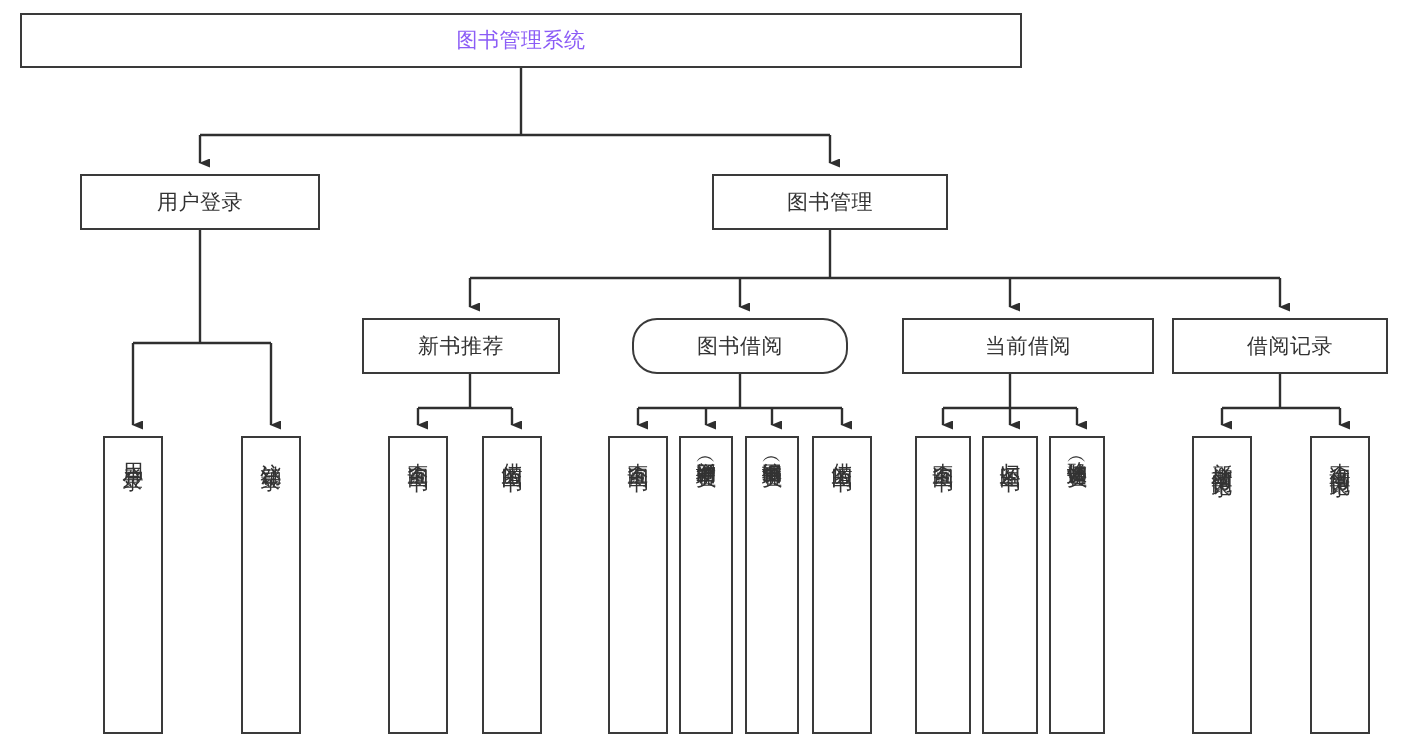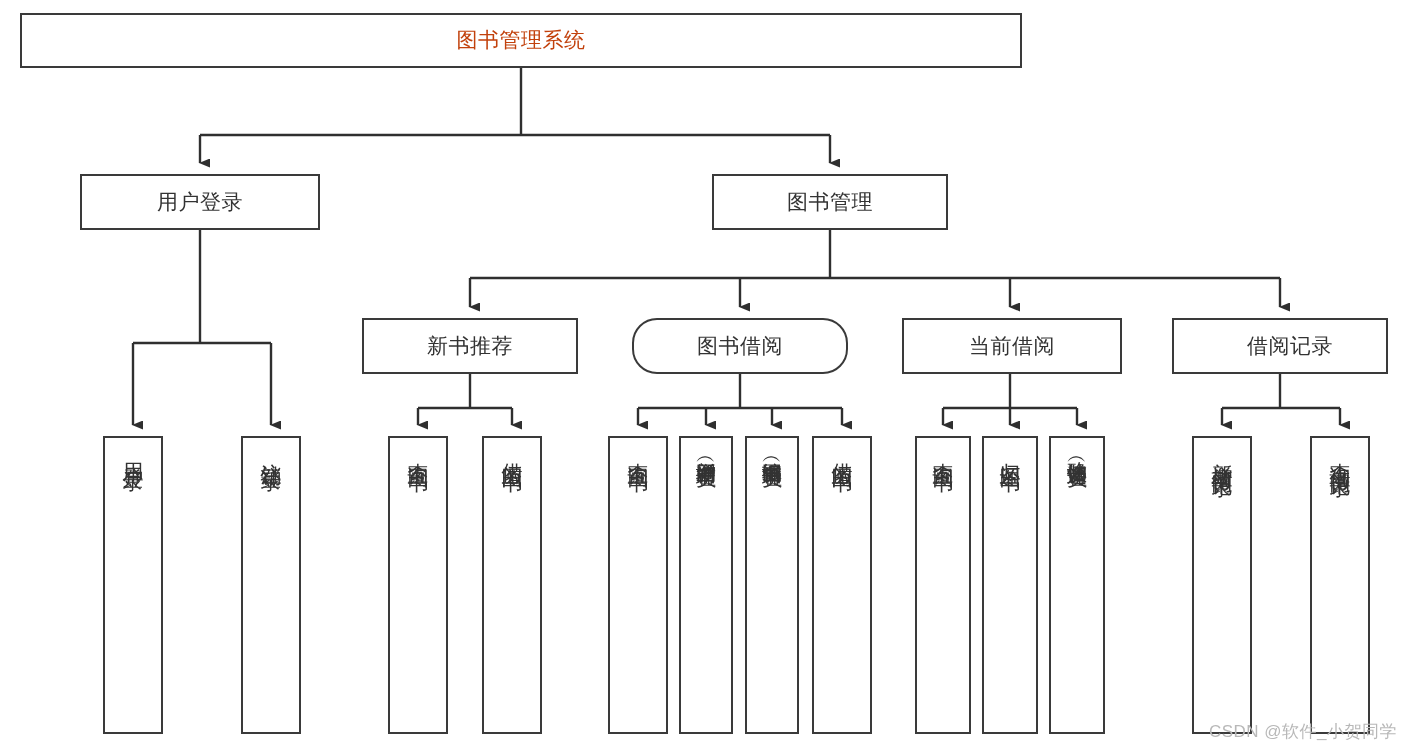--- a/index.html
+++ b/index.html
@@ -116,35 +116,35 @@
         <path d="M 1077 408 L 1077 425" marker-end="url(#arrow)"></path>
         <path d="M 1280 374 L 1280 408"></path>
         <path d="M 1222 408 L 1340 408"></path>
         <path d="M 1222 408 L 1222 425" marker-end="url(#arrow)"></path>
         <path d="M 1340 408 L 1340 425" marker-end="url(#arrow)"></path>
       </g>
   </svg>
 
   <div id="nodes">
       <div class="node" style="left: 20px; top: 13px; width: 1002px; height: 55px; border-color: rgb(58, 58, 58);">
-        <span class="node-label" style="color: #c2410c;">图书管理系统</span>
+        <span class="node-label" style="color: #8b5cf6;">图书管理系统</span>
       </div>
       <div class="node" style="left: 80px; top: 174px; width: 240px; height: 56px; border-color: rgb(58, 58, 58);">
         <span class="node-label" style="color: rgb(51, 51, 51);">用户登录</span>
       </div>
       <div class="node" style="left: 712px; top: 174px; width: 236px; height: 56px; border-color: rgb(58, 58, 58);">
         <span class="node-label" style="color: rgb(51, 51, 51); font-family: Liberation Serif, serif;">图书管理</span>
       </div>
-      <div class="node" style="left: 362px; top: 318px; width: 216px; height: 56px; border-color: rgb(58, 58, 58);">
+      <div class="node" style="left: 362px; top: 318px; width: 198px; height: 56px; border-color: rgb(58, 58, 58);">
         <span class="node-label" style="color: rgb(51, 51, 51);">新书推荐</span>
       </div>
       <div class="node" style="left: 632px; top: 318px; width: 216px; height: 56px; border-color: rgb(58, 58, 58); border-radius: 25px;">
         <span class="node-label" style="color: rgb(51, 51, 51);">图书借阅</span>
       </div>
-      <div class="node" style="left: 902px; top: 318px; width: 220px; height: 56px; border-color: rgb(58, 58, 58);">
+      <div class="node" style="left: 902px; top: 318px; width: 252px; height: 56px; border-color: rgb(58, 58, 58);">
         <span class="node-label" style="color: rgb(51, 51, 51);">当前借阅</span>
       </div>
       <div class="node" style="left: 1172px; top: 318px; width: 216px; height: 56px; border-color: rgb(58, 58, 58); padding-left: 20px;">
         <span class="node-label" style="color: rgb(51, 51, 51);">借阅记录</span>
       </div>
       <div class="node vertical" style="left: 103px; top: 436px; width: 60px; height: 298px; border-color: rgb(58, 58, 58);">
         <span class="node-label" style="color: rgb(51, 51, 51);">用户登录</span>
       </div>
       <div class="node vertical" style="left: 241px; top: 436px; width: 60px; height: 298px; border-color: rgb(58, 58, 58);">
         <span class="node-label" style="color: rgb(51, 51, 51);">注销登录</span>
@@ -177,14 +177,13 @@
         <span class="node-label" style="color: rgb(51, 51, 51);">确认归还（管理员）</span>
       </div>
       <div class="node vertical" style="left: 1192px; top: 436px; width: 60px; height: 298px; border-color: rgb(58, 58, 58);">
         <span class="node-label" style="color: rgb(51, 51, 51);">新增借阅记录</span>
       </div>
       <div class="node vertical" style="left: 1310px; top: 436px; width: 60px; height: 298px; border-color: rgb(58, 58, 58);">
         <span class="node-label" style="color: rgb(51, 51, 51);">查询借阅记录</span>
       </div>
     </div>
 
-  <div id="watermark">CSDN @软件_小贺同学</div>
 </div>
 
 </body></html>

